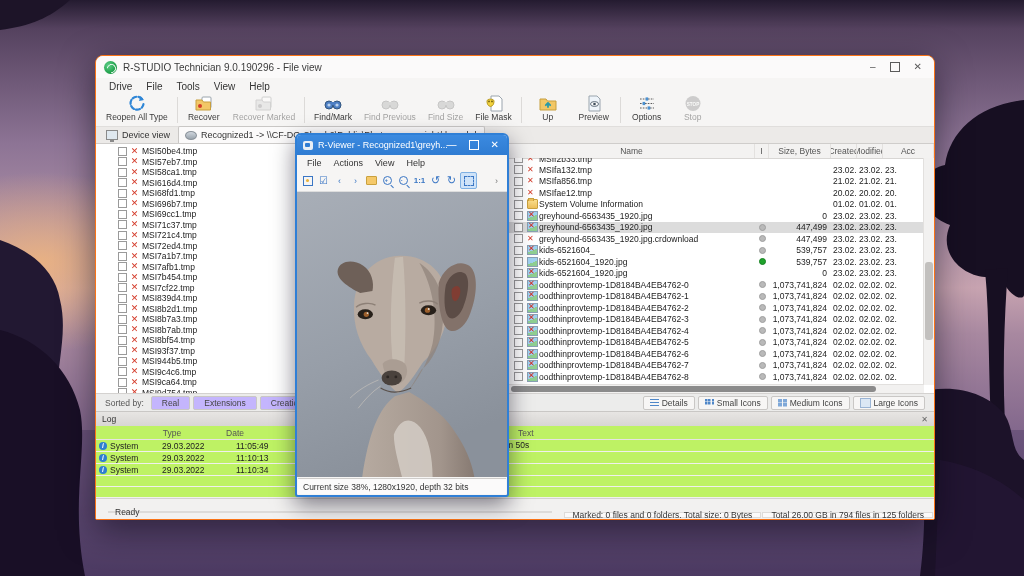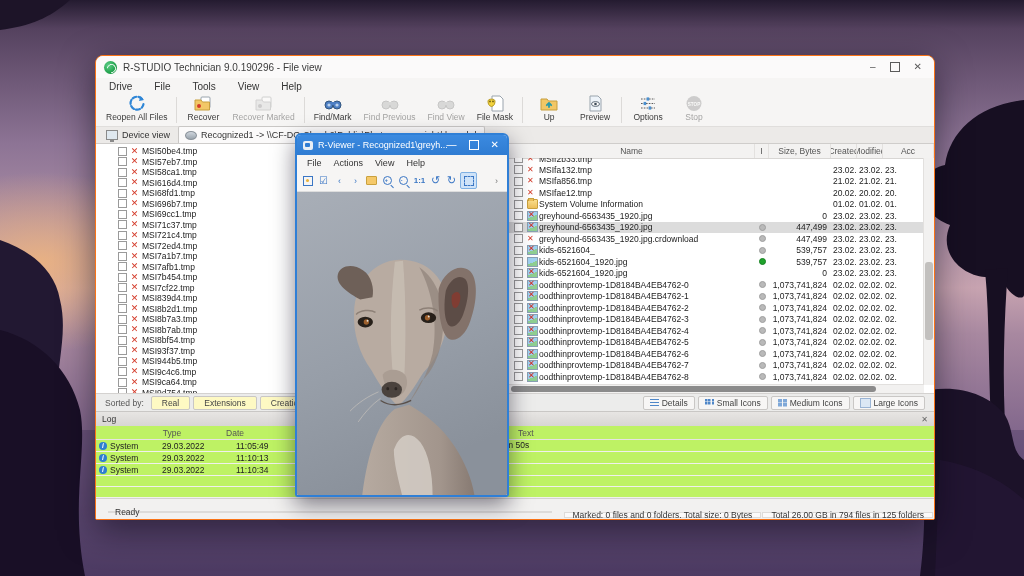--- a/index.html
+++ b/index.html
@@ -15,21 +15,21 @@
          box-shadow:0 10px 34px rgba(10,5,20,.55);display:flex;flex-direction:column;overflow:hidden;}
   .titlebar{height:22px;display:flex;align-items:center;padding:0 4px 0 8px;background:#fbfafa;flex:0 0 auto;}
   .appicon{width:13px;height:13px;border-radius:50%;background:radial-gradient(circle at 35% 35%,#5fd08a,#199a43 70%);
            position:relative;margin-right:6px;flex:0 0 auto;}
   .appicon::after{content:"";position:absolute;left:3px;top:3px;width:7px;height:7px;border-radius:50%;
            border:1.5px solid #fff;border-left-color:transparent;transform:rotate(-40deg);}
   .wtitle{font-size:10px;color:#3c3c3c;flex:1 1 auto;white-space:nowrap;overflow:hidden;}
   .wbtns{display:flex;align-items:center;gap:14px;padding-right:8px;color:#5b5b5b;}
   .wbtn{font-size:10px;line-height:10px;cursor:default;}
   .maxbox{width:8px;height:8px;border:1px solid #5b5b5b;display:inline-block;}
-  .menubar{height:16px;display:flex;align-items:center;gap:8px;padding-left:6px;background:#f6f5f4;flex:0 0 auto;}
+  .menubar{height:16px;display:flex;align-items:center;gap:0;padding-left:6px;background:#f6f5f4;flex:0 0 auto;}
   .menuitem{font-size:10px;color:#333;padding:1px 7px;}
   
   .toolbar{height:32px;display:flex;align-items:stretch;background:#f6f5f4;border-bottom:1px solid #e0dedc;
            padding-left:4px;flex:0 0 auto;}
   .tbtn{display:flex;flex-direction:column;align-items:center;justify-content:flex-start;
         padding:1px 6px 0 6px;min-width:34px;}
   .tbtn .tlabel{font-size:8.5px;color:#3a3a3a;white-space:nowrap;margin-top:0px;}
   .tbtn.disabled{opacity:.45;filter:grayscale(1);}
   .tbtn svg{height:17px;}
   .tsep{width:1px;background:#dcdad8;margin:3px 3px;}
@@ -79,21 +79,21 @@
   .partialrow{height:6px;overflow:hidden;}
   .partialrow .lrow{transform:translateY(-5px);}
   .vscroll{position:absolute;right:0;top:14px;bottom:8px;width:10px;background:#f2f1f0;border-left:1px solid #e2e0de;}
   .vthumb{position:absolute;left:1px;right:1px;top:46%;height:34%;background:#c2c0be;border-radius:3px;}
   .hscroll{position:absolute;left:0;right:10px;bottom:0;height:8px;background:#f2f1f0;border-top:1px solid #e2e0de;}
   .hthumb{position:absolute;top:1px;bottom:1px;left:2px;width:88%;background:#8b8b8b;border-radius:3px;}
   
   .sortbar{height:17px;background:#ececeb;border-top:1px solid #d4d2d0;display:flex;align-items:center;
            padding:0 9px;gap:3px;flex:0 0 auto;font-size:8.5px;color:#444;}
   .sortlabel{margin-right:4px;color:#555;}
-  .stab{background:#fef9c3;border:1px solid #c9c7c5;padding:0 10px;height:12px;line-height:12px;border-radius:2px;}
+  .stab{background:#c4b5fd;border:1px solid #c9c7c5;padding:0 10px;height:12px;line-height:12px;border-radius:2px;}
   .sortspacer{flex:1 1 auto;}
   .vbtn{display:flex;align-items:center;gap:3px;background:#f7f6f5;border:1px solid #c9c7c5;
         padding:0 6px;height:12px;border-radius:2px;}
   .vico{width:9px;height:8px;position:relative;}
   .vico.details{background:linear-gradient(#4f87c8 0 1.5px,transparent 1.5px 3px,#4f87c8 3px 4.5px,transparent 4.5px 6px,#4f87c8 6px 7.5px,transparent 7.5px);width:9px;}
   .vico.small{background:
       linear-gradient(#4f87c8,#4f87c8) 0 0/2.5px 2.5px no-repeat,
       linear-gradient(#4f87c8,#4f87c8) 3.5px 0/2.5px 2.5px no-repeat,
       linear-gradient(#4f87c8,#4f87c8) 7px 0/2px 2.5px no-repeat,
       linear-gradient(#4f87c8,#4f87c8) 0 3.5px/2.5px 2.5px no-repeat,
@@ -213,21 +213,21 @@
     <span class="menuitem">View</span>
     <span class="menuitem">Help</span>
   </div>
 
   <div class="toolbar">
     <div class="tbtn">
       <svg viewBox="0 0 20 17" width="20">
         <path d="M15 4 A6.5 6.5 0 1 0 16.5 9" fill="none" stroke="#2f86d6" stroke-width="2.2" stroke-linecap="round" stroke-dasharray="4 2.2"></path>
         <path d="M13.5 1 L17 5 L12 6 Z" fill="#2f86d6"></path>
       </svg>
-      <span class="tlabel">Reopen All Files</span>
+      <span class="tlabel">Reopen All Type</span>
     </div>
     <div class="tsep"></div>
     <div class="tbtn">
       <svg viewBox="0 0 20 17" width="20">
         <rect x="8" y="2" width="9" height="11" fill="#fff" stroke="#9aa4ad" rx="1"></rect>
         <path d="M2 5 h6 l1.5 2 h7 v8 h-14.5 Z" fill="#f2c766" stroke="#c79f3e"></path>
         <circle cx="6" cy="11" r="2" fill="#d43b2a"></circle>
       </svg>
       <span class="tlabel">Recover</span>
     </div>
@@ -257,21 +257,21 @@
         <rect x="8" y="7" width="4" height="3" fill="#b5b5b5"></rect>
       </svg>
       <span class="tlabel">Find Previous</span>
     </div>
     <div class="tbtn disabled">
       <svg viewBox="0 0 20 17" width="20">
         <circle cx="6" cy="10" r="4" fill="#b5b5b5" stroke="#8e8e8e"></circle>
         <circle cx="14" cy="10" r="4" fill="#b5b5b5" stroke="#8e8e8e"></circle>
         <rect x="8" y="7" width="4" height="3" fill="#b5b5b5"></rect>
       </svg>
-      <span class="tlabel">Find View</span>
+      <span class="tlabel">Find Size</span>
     </div>
     <div class="tbtn">
       <svg viewBox="0 0 20 17" width="20">
         <path d="M7 1 h8 l3 3 v12 h-11 Z" fill="#fff" stroke="#9aa4ad"></path>
         <path d="M3 6 C3 3.5 10 3.5 10 6 C10 9 9 11 6.5 11.5 C4 11 3 9 3 6 Z" fill="#f2d23e" stroke="#b89a20"></path>
         <circle cx="5" cy="6.4" r="0.9" fill="#6b5a10"></circle>
         <circle cx="8" cy="6.4" r="0.9" fill="#6b5a10"></circle>
       </svg>
       <span class="tlabel">File Mask</span>
     </div>
@@ -903,13 +903,14 @@
 
       <path d="M84,170 C88,164 100,164 106,170 C110,176 108,186 100,190 C92,190 85,180 84,170 Z" fill="#aa9d93"></path>
       <ellipse cx="93" cy="184" rx="10" ry="7.5" fill="#4a423d"></ellipse>
       <circle cx="89" cy="183" r="1.4" fill="#2c2623"></circle>
       <circle cx="97" cy="183" r="1.4" fill="#2c2623"></circle>
       <path d="M82,194 Q95,202 112,194" stroke="#5a504a" stroke-width="1.2" fill="none"></path>
 
       <path d="M80,186 C70,190 60,196 52,204 M82,192 C73,198 66,206 60,214" stroke="#cfc8c0" stroke-width="0.7" fill="none" opacity="0.8"></path>
     </svg>
   </div>
+  <div class="vstatus">Current size 38%, 1280x1920, depth 32 bits</div>
 </div>
 
 </body></html>

